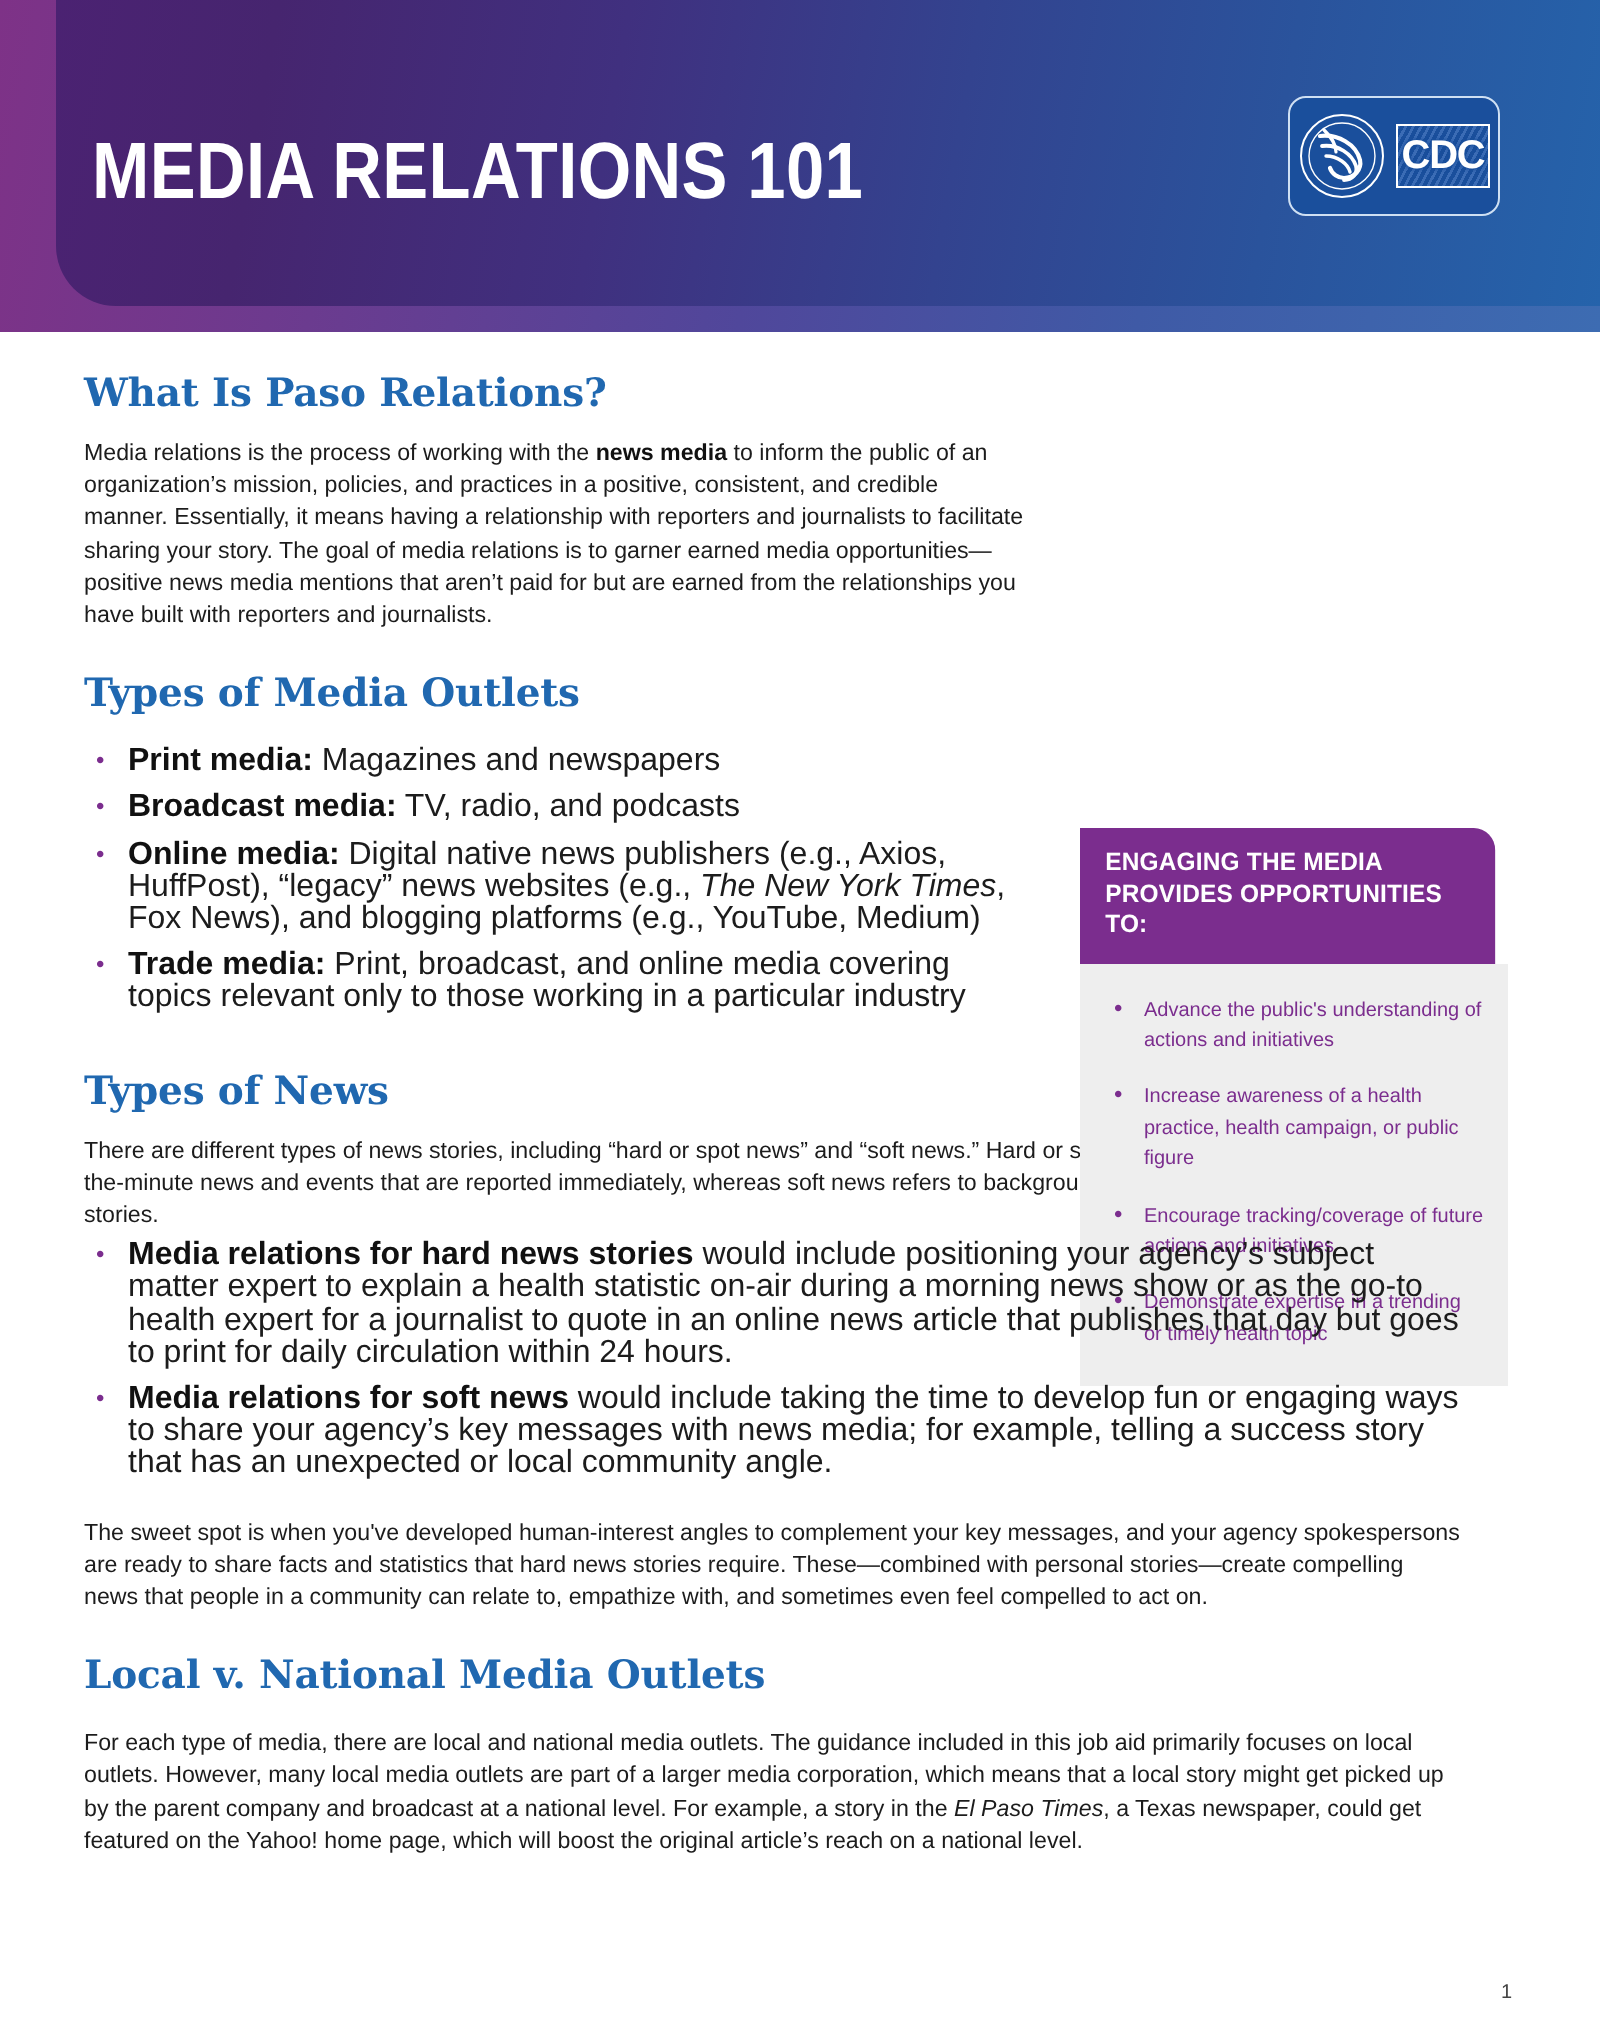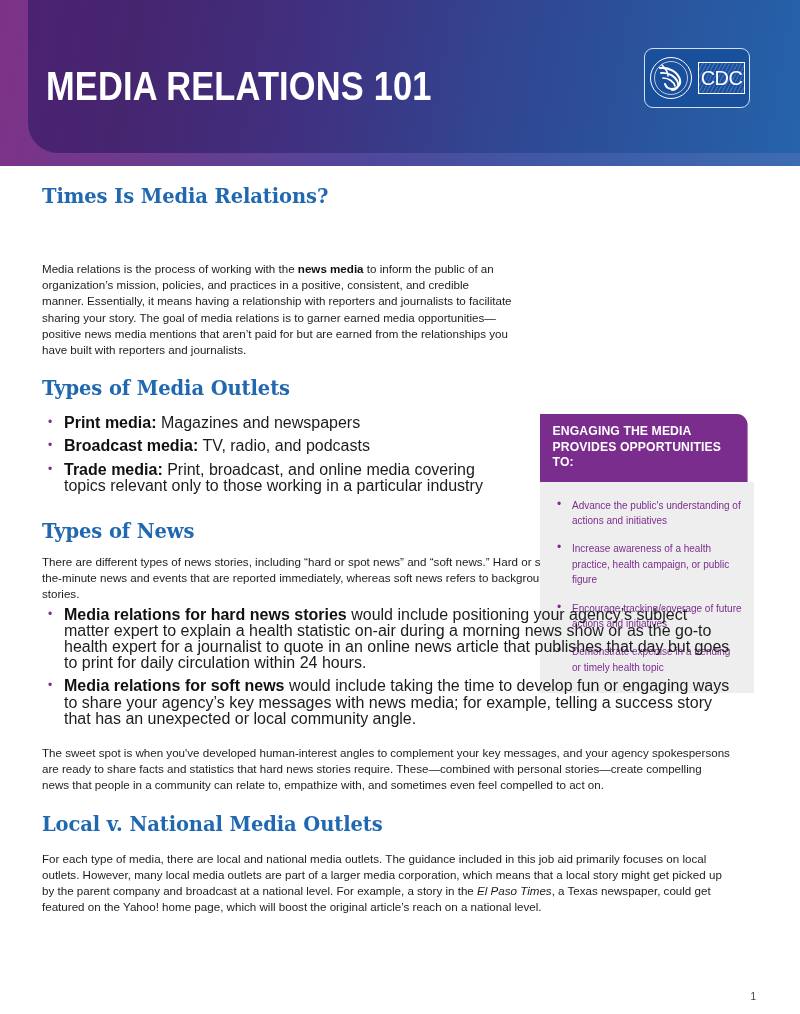--- a/index.html
+++ b/index.html
@@ -82,21 +82,21 @@
       #1a4f9c 0px, #1a4f9c 2px,
       #3b6cb5 2px, #3b6cb5 3.4px
     );
     display: flex;
     align-items: center;
     justify-content: center;
   }
   .cdc-mark span {
     color: #ffffff;
     font-size: 20px;
-    font-weight: normal;
+    font-weight: bold;
     letter-spacing: -0.6px;
     line-height: 1;
     text-shadow: 0 0 2px #1a4f9c, 0 0 2px #1a4f9c;
   }
 
   
   .page {
     position: relative;
     padding: 0 42px;
   }
@@ -133,21 +133,21 @@
   ul.doc-list > li::before {
     content: "\2022";
     position: absolute;
     left: 6px;
     top: -1px;
     color: #7b2d8e;
     font-size: 12px;
   }
 
   
-  .col-narrow { width: 472px; margin-top: 42px; }
+  .col-narrow { width: 472px; }
   .col-full   { width: 688px; }
 
   
   .callout {
     position: absolute;
     left: 540px;
     top: 248px;
     width: 214px;
   }
   .callout-header {
@@ -237,40 +237,43 @@
         <li>Increase awareness of a health practice, health campaign, or public figure</li>
         <li>Encourage tracking/coverage of future actions and initiatives</li>
         <li>Demonstrate expertise in a trending or timely health topic</li>
       </ul>
     </div>
   </aside>
 
   <div class="spacer-lg"></div>
 
   <section>
-    <h2 class="section-heading">Times Is Media Relations?</h2>
+    <h2 class="section-heading">What Is Paso Relations?</h2>
     <div class="spacer-sm"></div>
     <p class="body-text col-narrow">
       Media relations is the process of working with the <b>news media</b> to inform the public of
       an organization’s mission, policies, and practices in a positive, consistent, and credible
       manner. Essentially, it means having a relationship with reporters and journalists to
       facilitate sharing your story. The goal of media relations is to garner earned media
       opportunities—positive news media mentions that aren’t paid for but are earned from
       the relationships you have built with reporters and journalists.
     </p>
   </section>
 
   <div class="spacer-lg"></div>
 
   <section>
     <h2 class="section-heading">Types of Media Outlets</h2>
     <div class="spacer-sm"></div>
     <ul class="doc-list col-narrow">
       <li><b>Print media:</b> Magazines and newspapers</li>
       <li><b>Broadcast media:</b> TV, radio, and podcasts</li>
+      <li><b>Online media:</b> Digital native news publishers (e.g., Axios, HuffPost),
+        “legacy” news websites (e.g., <i>The New York Times</i>, Fox News), and
+        blogging platforms (e.g., YouTube, Medium)</li>
       <li><b>Trade media:</b> Print, broadcast, and online media covering topics relevant
         only to those working in a particular industry</li>
     </ul>
   </section>
 
   <div class="spacer-lg"></div>
 
   <section>
     <h2 class="section-heading">Types of News</h2>
     <div class="spacer-sm"></div>

